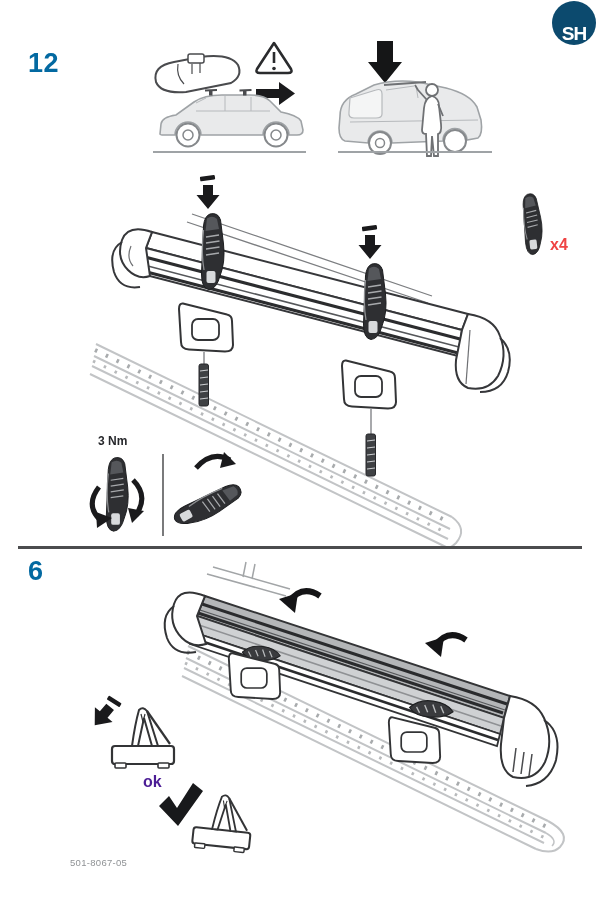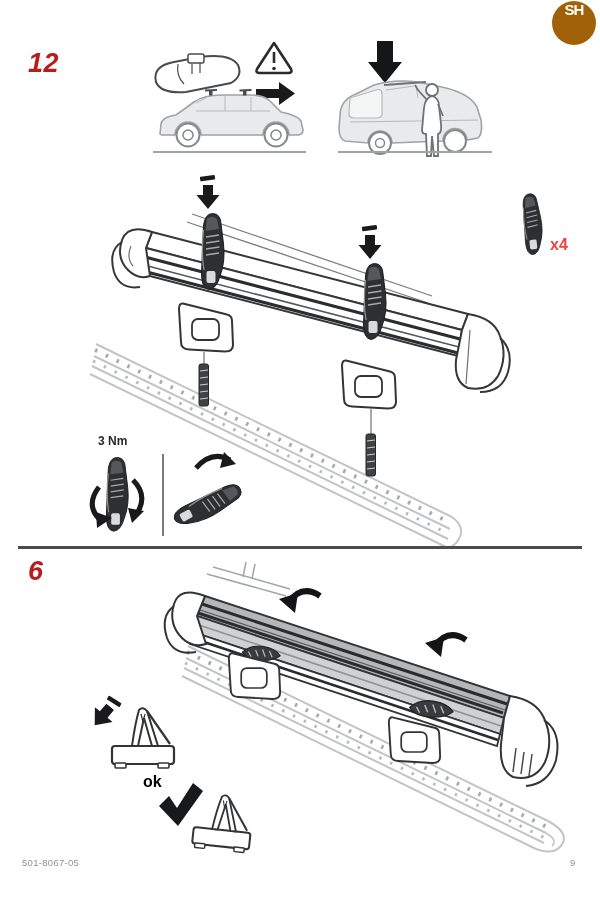--- a/index.html
+++ b/index.html
@@ -1,29 +1,29 @@
 <!DOCTYPE html>
 <html><head>
 <meta charset="utf-8">
 <style>
   html,body{margin:0;padding:0;background:#fff;}
   .page{position:relative;width:600px;height:900px;background:#fff;overflow:hidden;
         font-family:"Liberation Sans",sans-serif;}
   .abs{position:absolute;}
-  .logo{left:552px;top:1px;width:44px;height:44px;border-radius:50%;background:#a16207;
-        color:#fff;display:flex;align-items:flex-start;justify-content:center;
-        font-weight:700;font-size:15px;letter-spacing:-1px;}
-  .step-num{font-weight:700;font-size:27px;color:#b91c1c;letter-spacing:.5px;font-style:italic;}
+  .logo{left:552px;top:1px;width:44px;height:44px;border-radius:50%;background:#0c4a6e;
+        color:#fff;display:flex;align-items:flex-end;justify-content:center;
+        font-weight:700;font-size:19px;letter-spacing:-1px;}
+  .step-num{font-weight:700;font-size:27px;color:#0369a1;letter-spacing:.5px;}
   #num12{left:28px;top:48px;}
   #num13{left:28px;top:556px;}
   .qty{left:550px;top:236px;font-size:16px;font-weight:600;color:#ef4444;}
   .torque{left:98px;top:434px;font-size:12px;font-weight:700;color:#26272b;}
-  .oklbl{left:143px;top:773px;font-size:16px;font-weight:700;color:#000000;}
+  .oklbl{left:143px;top:773px;font-size:16px;font-weight:700;color:#4c1d95;}
   .divider{left:18px;top:546px;width:564px;height:3px;background:#4b4c4e;}
-  .foot-txt{font-size:9.5px;color:#8f9295;letter-spacing:.3px;}
+  .foot-txt{font-size:9.5px;color:#8f9295;letter-spacing:.3px;margin-left:48px;}
   #doc{left:22px;top:857px;}
   #pg{left:570px;top:857px;}
   svg{position:absolute;left:0;top:0;}
 </style>
 </head>
 <body>
 
 <div class="page">
 
   <svg width="600" height="900" viewBox="0 0 600 900">

